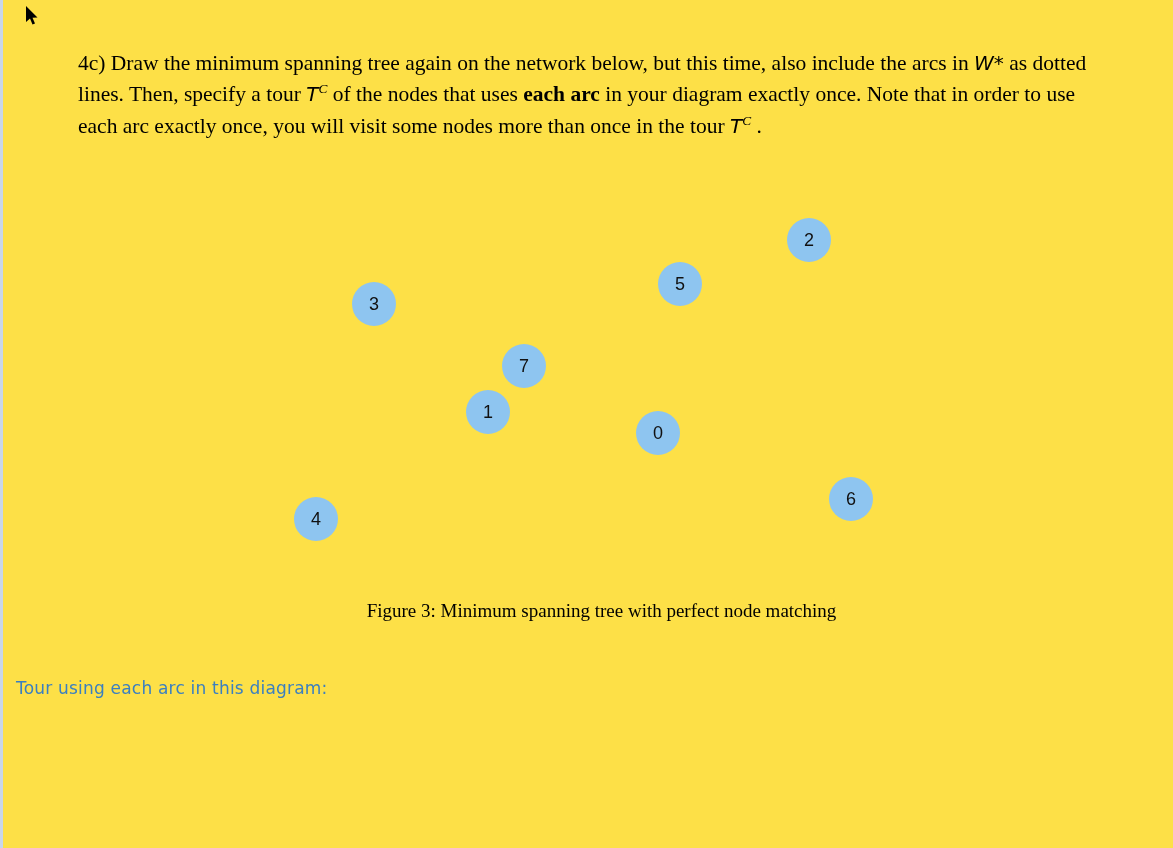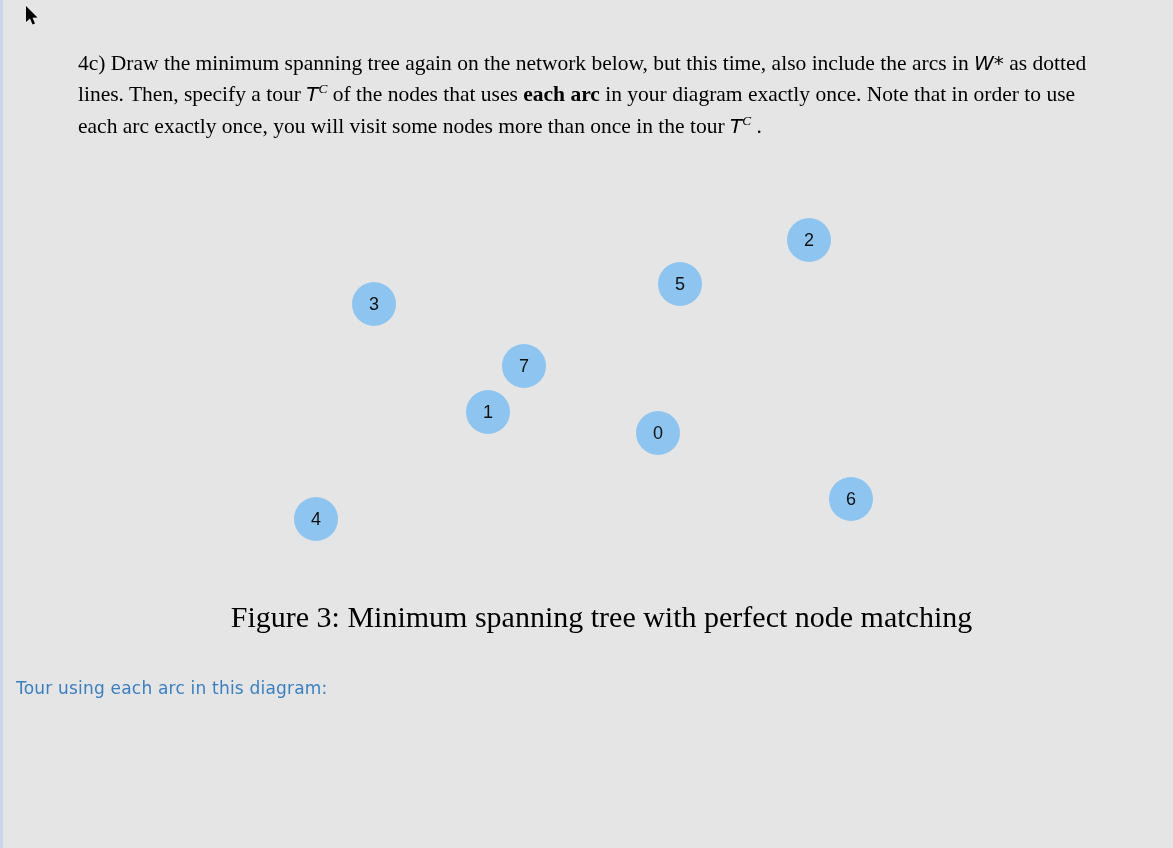--- a/index.html
+++ b/index.html
@@ -12,21 +12,21 @@
     background: #ffffff;
     font-family: "Liberation Serif", serif;
     overflow: hidden;
     position: relative;
   }
   .page {
     position: absolute;
     left: 0; top: 0;
     width: 1173px;
     height: 848px;
-    background: #e5e5e5;
+    background: #fde047;
   }
   .left-rule {
     position: absolute;
     left: 0; top: 0;
     width: 3px;
     height: 848px;
     background: #c9d6ea;
   }
   .cursor {
     position: absolute;
@@ -76,21 +76,21 @@
     align-items: center;
     justify-content: center;
     box-sizing: border-box;
   }
   .figure-caption {
     position: absolute;
     left: 0;
     top: 600px;
     width: 1173px;
     text-align: center;
-    font-size: 30px;
+    font-size: 19px;
     color: #000000;
     font-family: "Liberation Serif", serif;
   }
   .figure-caption .cap-inner {
     display: inline-block;
     padding-left: 30px;
   }
   .tour-prompt {
     position: absolute;
     left: 16px;

